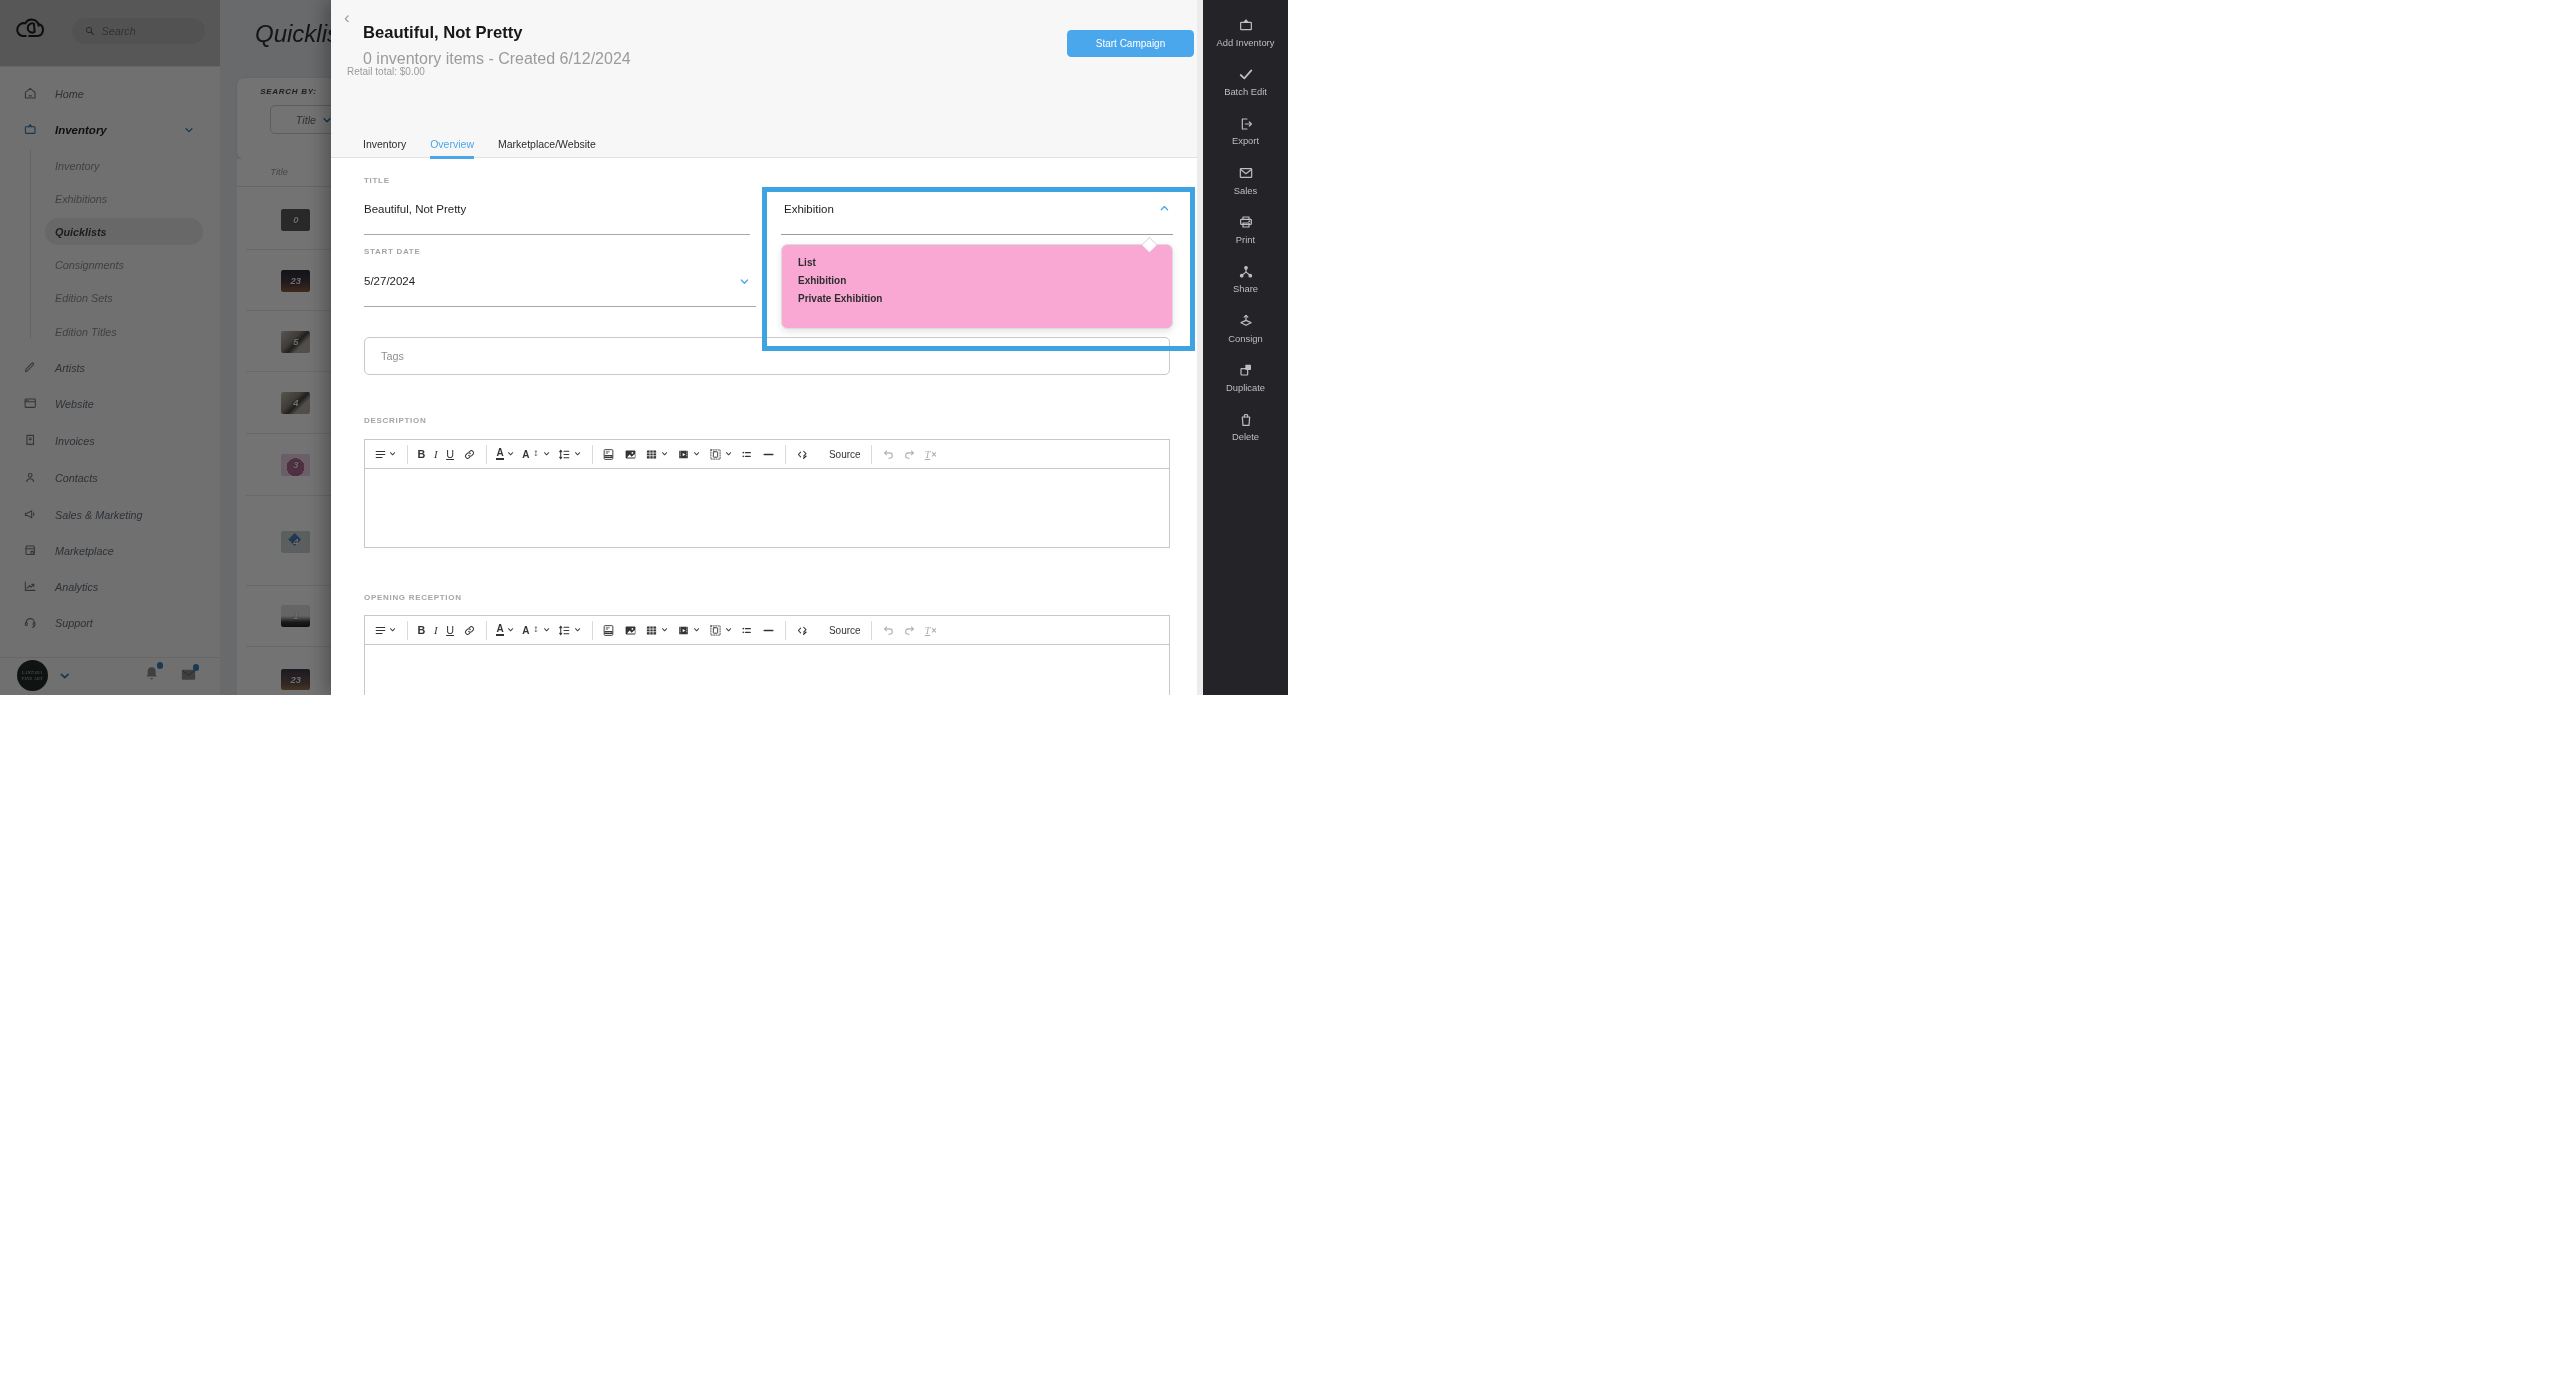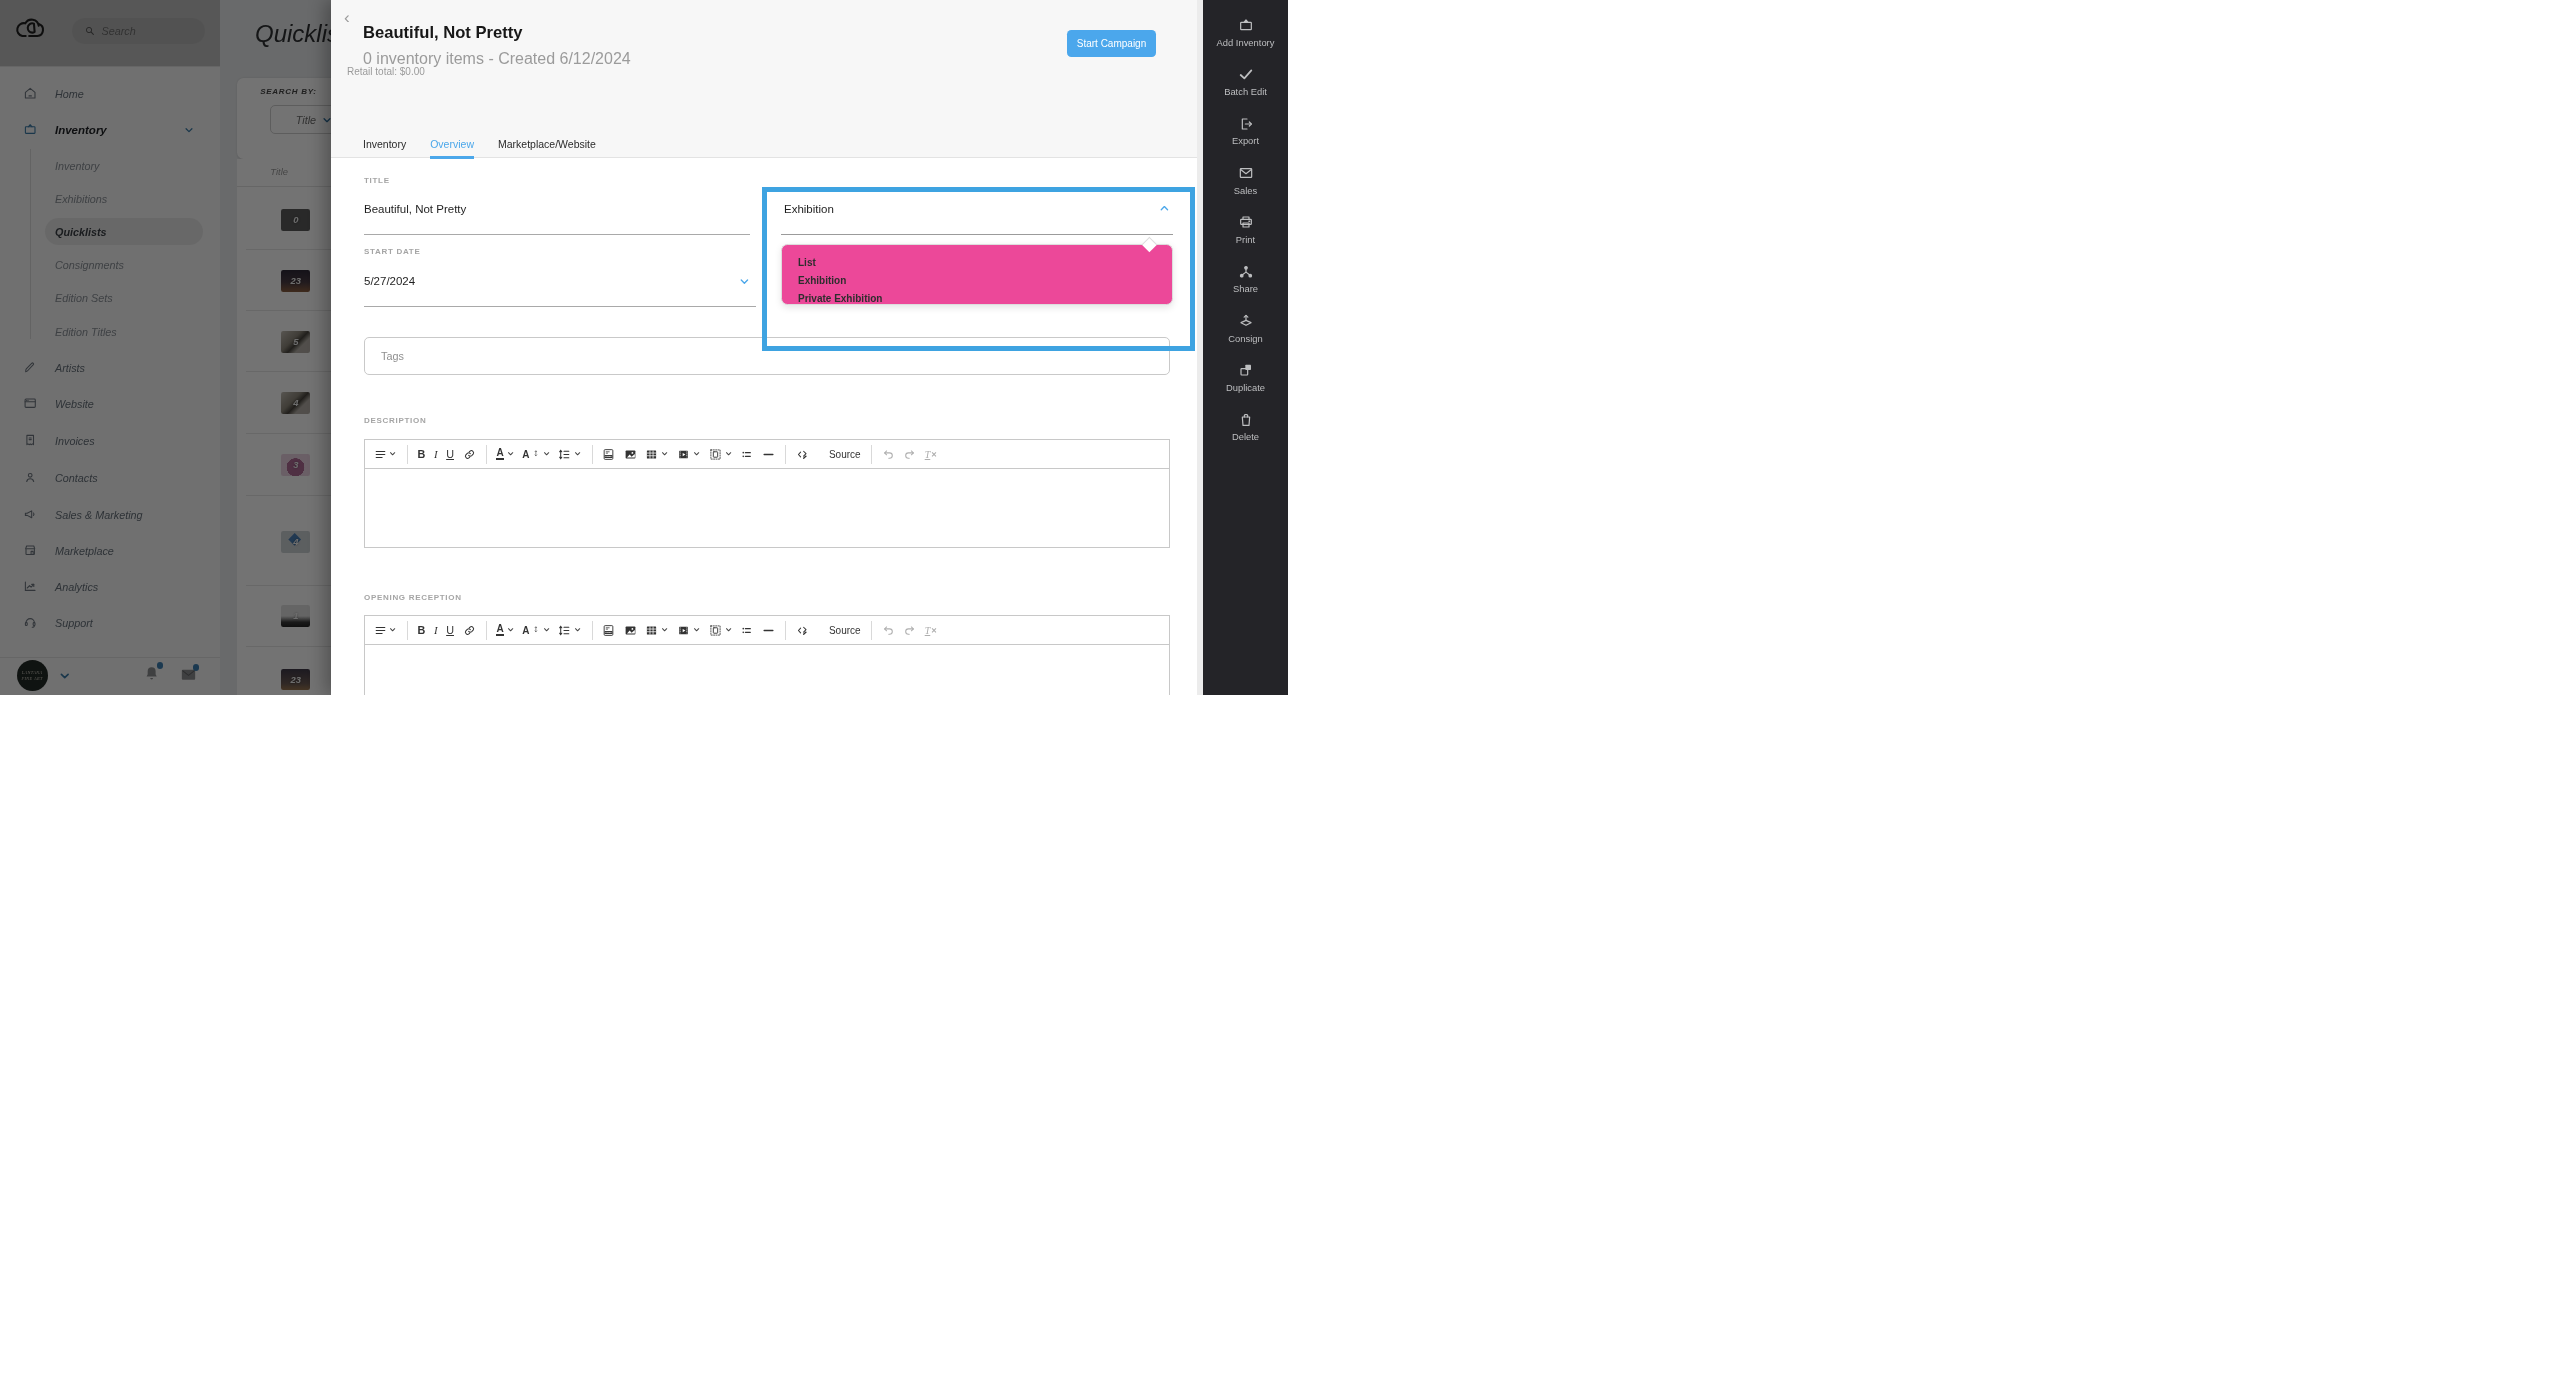--- a/index.html
+++ b/index.html
@@ -56,33 +56,33 @@
   #dim { position:absolute; left:0; top:0; width:331px; height:695px; background:rgba(0,0,0,.55); z-index:5; }
   #dim-band { position:absolute; left:0; top:0; width:220px; height:66px; background:rgba(0,0,0,.22); z-index:6; }
 
   
   #modal { position:absolute; left:331px; top:0; width:872px; height:695px; background:#fff; z-index:10; box-shadow:-5.8px 0 16px rgba(0,0,0,.28); }
   #modal-header { position:absolute; left:0; top:0; width:872px; height:158px; background:#f7f7f7; border-bottom:0.7px solid #e3e3e3; }
   #back-btn { position:absolute; left:13px; top:8.7px; font-size:17.3px; color:#9c9c9c; line-height:1; cursor:pointer; }
   #modal-title { position:absolute; left:32px; top:23px; font-size:16.6px; font-weight:600; color:#181818; }
   #modal-sub { position:absolute; left:32px; top:50px; font-size:16px; color:#9b9b9b; }
   #modal-retail { position:absolute; left:16px; top:66px; font-size:10px; color:#9b9b9b; }
-  #start-campaign { position:absolute; left:736px; top:30px; width:89px; height:27px; background:#4ba7ec; border:none; border-radius:4.3px; color:#fff; font-size:10px; font-family:inherit; cursor:pointer; }
+  #start-campaign { position:absolute; left:736px; top:30px; width:127px; height:27px; background:#4ba7ec; border:none; border-radius:4.3px; color:#fff; font-size:10px; font-family:inherit; cursor:pointer; }
   #tabs { position:absolute; left:32px; top:130px; height:28px; display:flex; gap:24px; }
   .tab { position:relative; height:28px; display:flex; align-items:center; font-size:10.5px; color:#2b2b2b; cursor:pointer; }
   .tab.active { color:#4ba7ea; }
   .tab.active::after { content:""; position:absolute; left:0; right:0; bottom:-0.7px; height:2.9px; background:#4ba7ea; }
   #scroll-strip { position:absolute; right:0; top:0; width:5.8px; height:695px; background:#ececec; z-index:12; }
 
   .fld-label { position:absolute; font-size:8px; font-weight:bold; letter-spacing:0.7px; color:#a5a5a5; }
   .fld-value { position:absolute; font-size:11.5px; color:#1f1f1f; }
   .fld-line { position:absolute; height:0.7px; background:#a9a9a9; }
   .chev-blue { position:absolute; width:10.8px; height:10.8px; color:#4ba7ea; }
 
-  #type-dropdown { position:absolute; left:450px; top:244px; width:392px; height:61px; background:#ec4899; border:0.7px solid #ddd; border-radius:6.5px; box-shadow:0 2.2px 7.2px rgba(0,0,0,.10); z-index:14; }
+  #type-dropdown { position:absolute; left:450px; top:244px; width:392px; height:85px; background:#f9a8d4; border:0.7px solid #ddd; border-radius:6.5px; box-shadow:0 2.2px 7.2px rgba(0,0,0,.10); z-index:14; }
   #type-dropdown .notch { position:absolute; right:17.3px; top:-5.8px; width:10.8px; height:10.8px; background:#fff; border-left:0.7px solid #ddd; border-top:0.7px solid #ddd; transform:rotate(45deg); }
   .dd-option { position:absolute; left:16px; font-size:10px; font-weight:bold; color:#2e2e2e; cursor:pointer; }
 
   #highlight-box { position:absolute; left:431px; top:187px; width:433px; height:164px; border:5px solid #3ea3e1; z-index:20; pointer-events:none; }
 
   #tags-box { position:absolute; left:33px; top:337px; width:806px; height:38px; border:0.7px solid #c9c9c9; border-radius:5px; }
   #tags-box span { position:absolute; left:16px; top:12.3px; font-size:10.8px; color:#8f8f8f; }
 
   .editor { position:absolute; left:33px; width:806px; border:0.7px solid #c8c8c8; background:#fff; }
   .editor .toolbar { height:29px; border-bottom:0.7px solid #c8c8c8; display:flex; align-items:center; padding:0 4.3px; }

